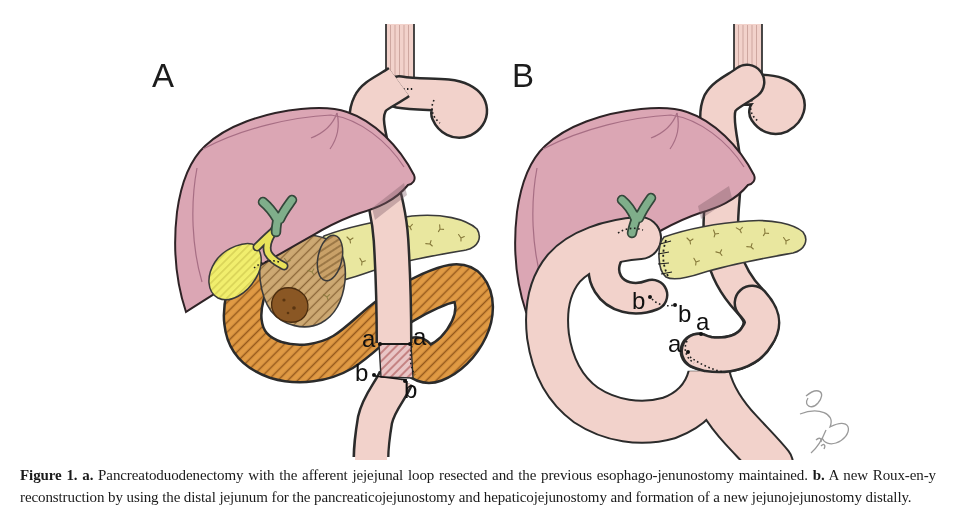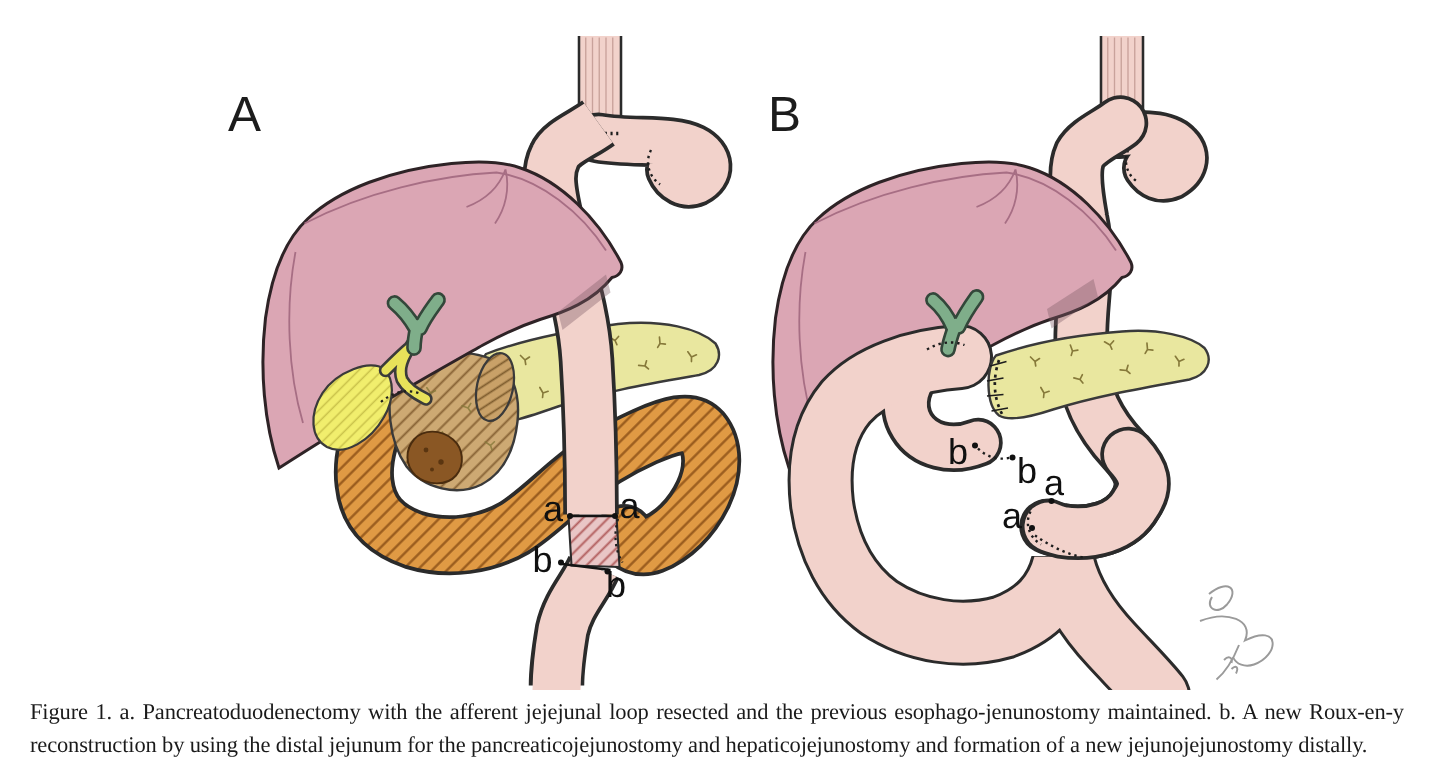--- a/index.html
+++ b/index.html
@@ -2,21 +2,21 @@
 <html><head>
 <meta charset="utf-8">
 <style>
   html,body{margin:0;padding:0;background:#ffffff;}
   body{width:956px;height:515px;position:relative;overflow:hidden;
        font-family:"Liberation Sans",sans-serif;}
   .stage{position:absolute;left:0;top:0;width:956px;height:460px;}
   .caption{position:absolute;left:20px;top:464px;width:916px;
            font-family:"Liberation Serif",serif;font-size:15px;line-height:22px;
            color:#1a1a1a;text-align:justify;letter-spacing:-0.1px;}
-  .caption b{font-weight:normal;}
+  .caption b{font-weight:bold;}
   svg text.panel-letter{font-family:"Liberation Sans",sans-serif;font-size:33px;fill:#1c1c1c;}
   svg text.mark{font-family:"Liberation Sans",sans-serif;font-size:24px;fill:#101010;}
 </style>
 </head>
 <body>
 
 <div class="stage">
 <svg width="956" height="460" viewBox="0 0 956 460" xmlns="http://www.w3.org/2000/svg">
   <defs>
     <pattern id="hatchOrange" width="7" height="7" patternUnits="userSpaceOnUse" patternTransform="rotate(-45)">

